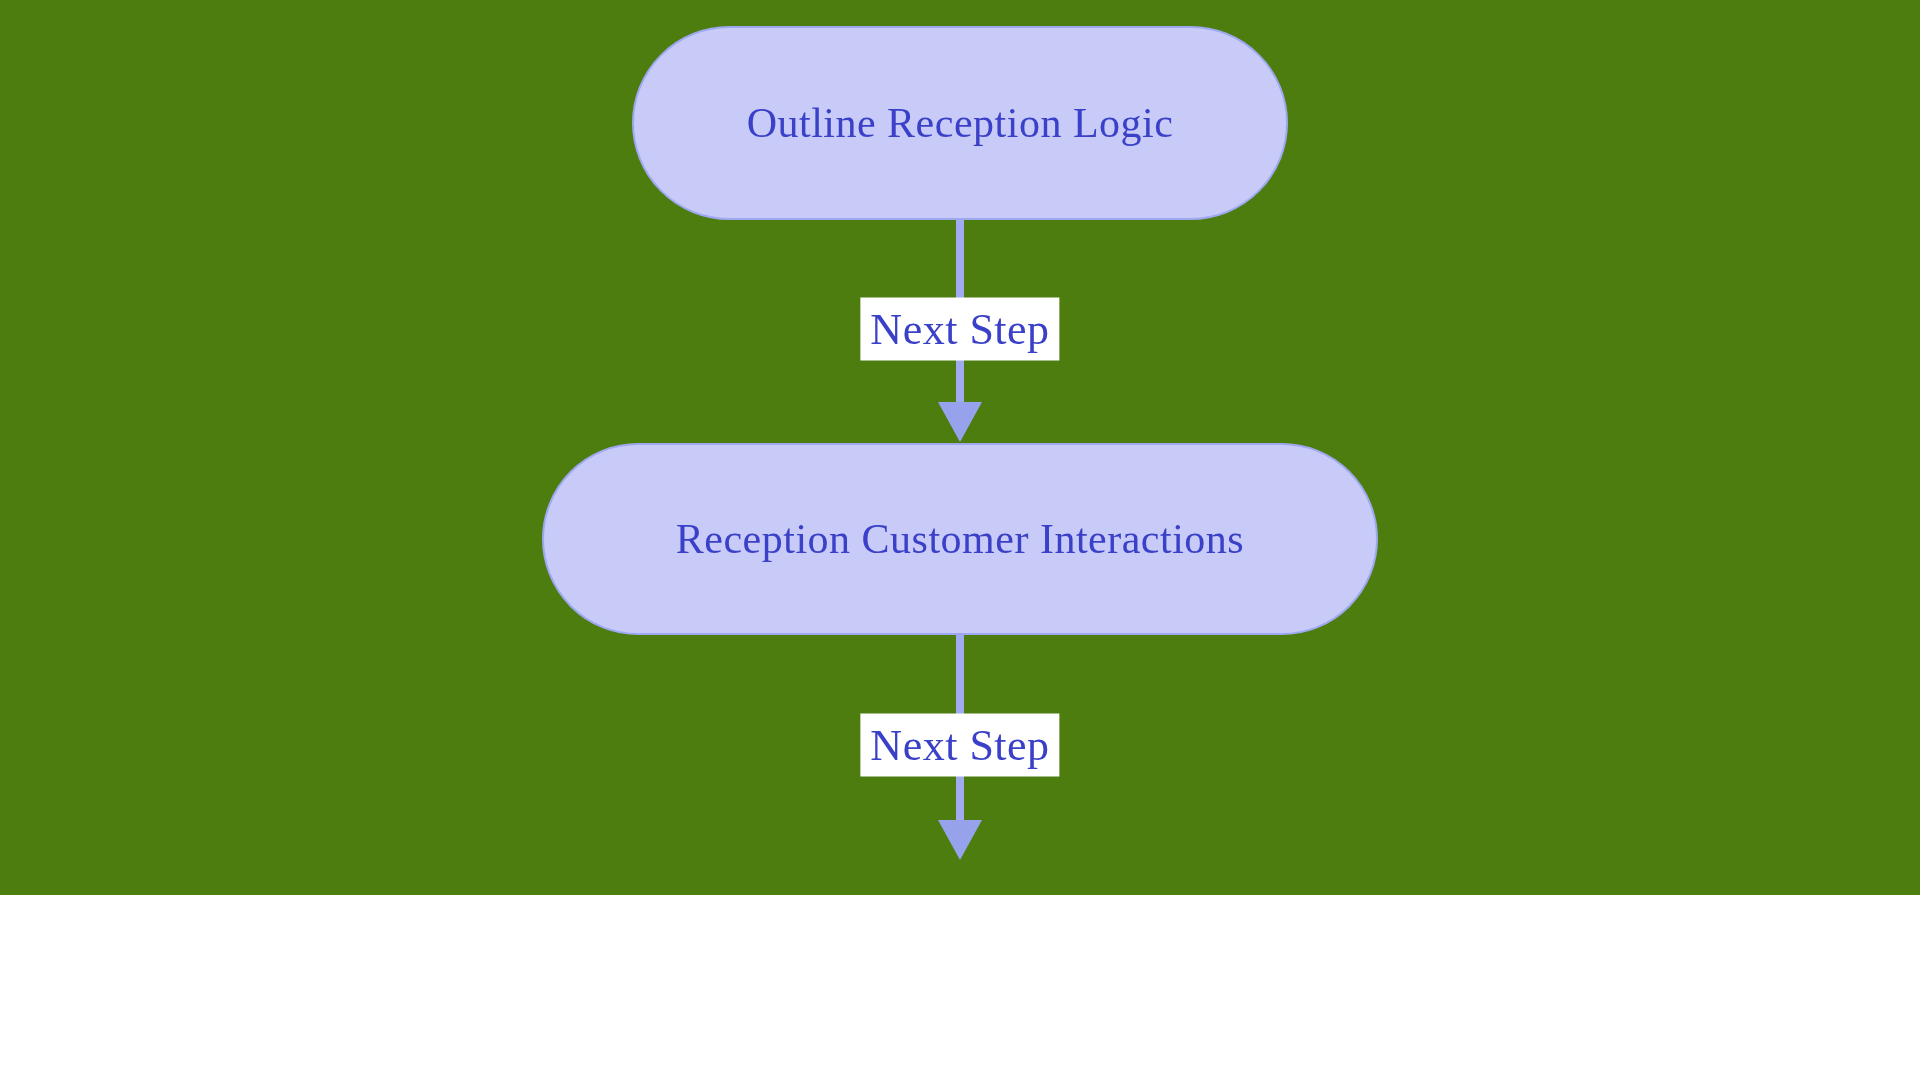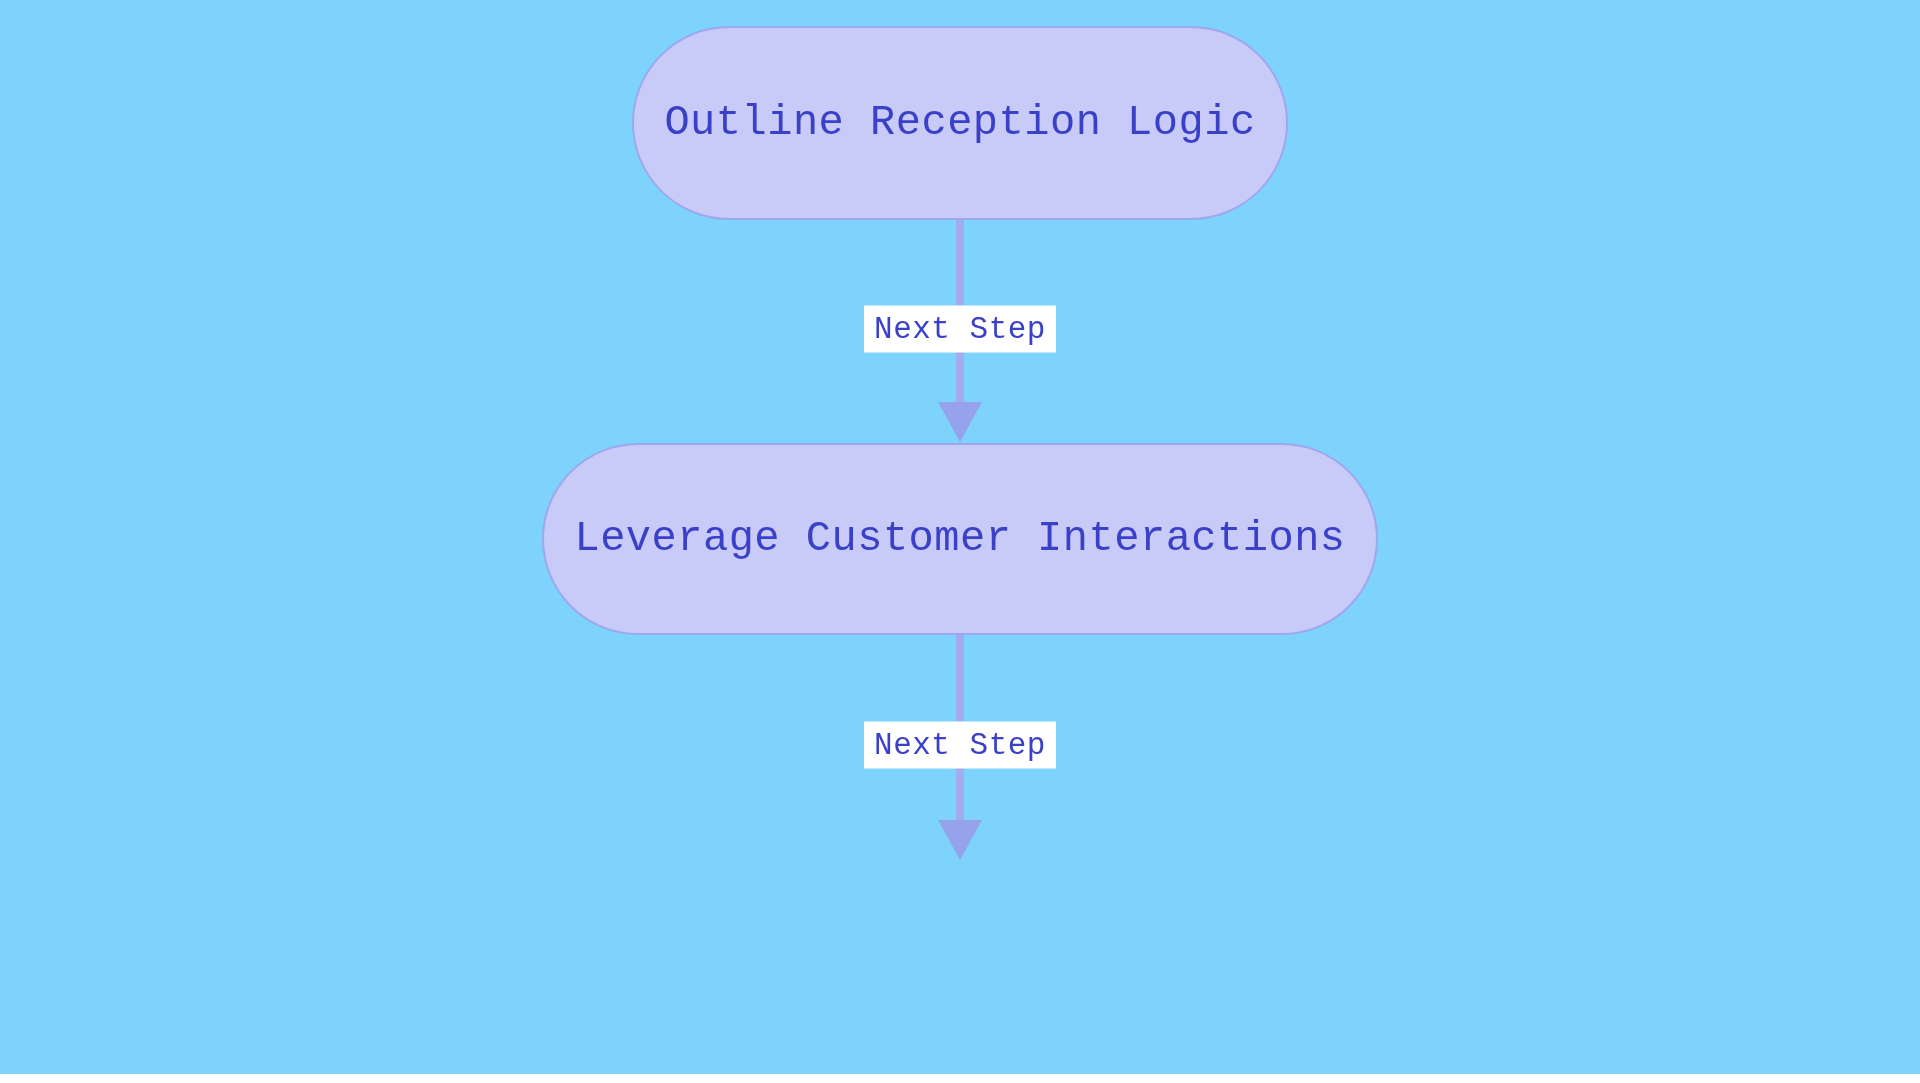--- a/index.html
+++ b/index.html
@@ -3,24 +3,24 @@
 <meta charset="utf-8">
 <style>
   html, body {
     margin: 0;
     padding: 0;
     background: #ffffff;
   }
   .canvas {
     position: relative;
     width: 1920px;
-    height: 1074px;
-    background: #7dd3fc;
+    height: 895px;
+    background: #4d7c0f;
     overflow: hidden;
-    font-family: Liberation Mono, monospace;
+    font-family: Liberation Serif, serif;
   }
   .node {
     position: absolute;
     box-sizing: border-box;
     border-radius: 999px;
     background: #c8cbf7;
     border: 2.5px solid #9ea8f0;
     display: flex;
     align-items: center;
     justify-content: center;
@@ -55,21 +55,21 @@
   }
   .arrow1 { top: 402px; }
   .arrow2 { top: 820px; }
 
   .edge-label {
     position: absolute;
     left: 960px;
     transform: translate(-50%, -50%);
     background: #ffffff;
     color: #3a40c8;
-    font-size: 31px;
+    font-size: 44px;
     letter-spacing: 0.5px;
     padding: 6px 10px;
     white-space: nowrap;
     z-index: 2;
   }
   .label1 { top: 329px; }
   .label2 { top: 745px; }
 </style>
 </head>
 <body>
@@ -78,21 +78,21 @@
 
   <div class="node node1">
     <span>Outline Reception Logic</span>
   </div>
 
   <div class="edge-line line1"></div>
   <div class="arrowhead arrow1"></div>
   <div class="edge-label label1">Next Step</div>
 
   <div class="node node2">
-    <span>Leverage Customer Interactions</span>
+    <span>Reception Customer Interactions</span>
   </div>
 
   <div class="edge-line line2"></div>
   <div class="arrowhead arrow2"></div>
   <div class="edge-label label2">Next Step</div>
 
 
 </div>
 
 </body></html>

